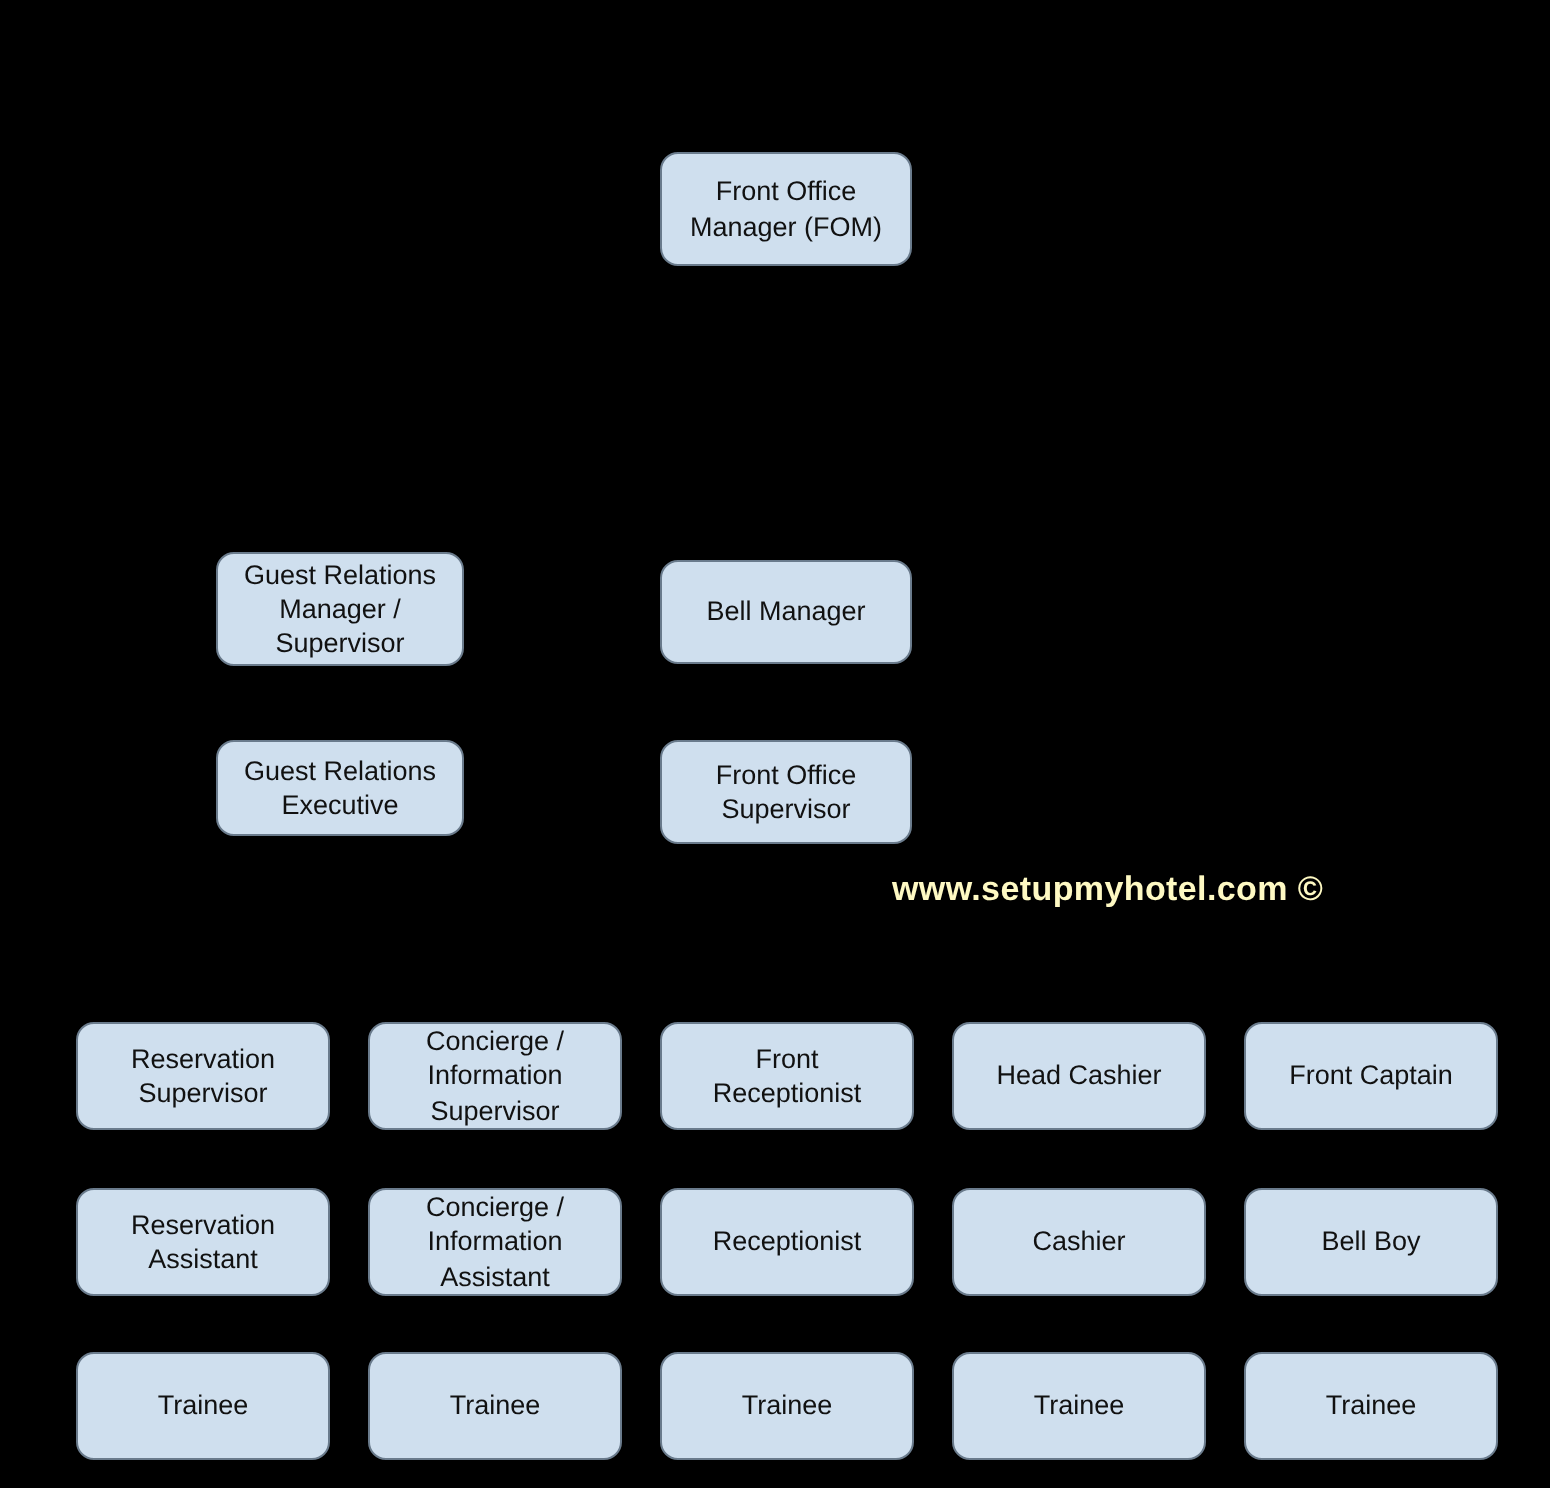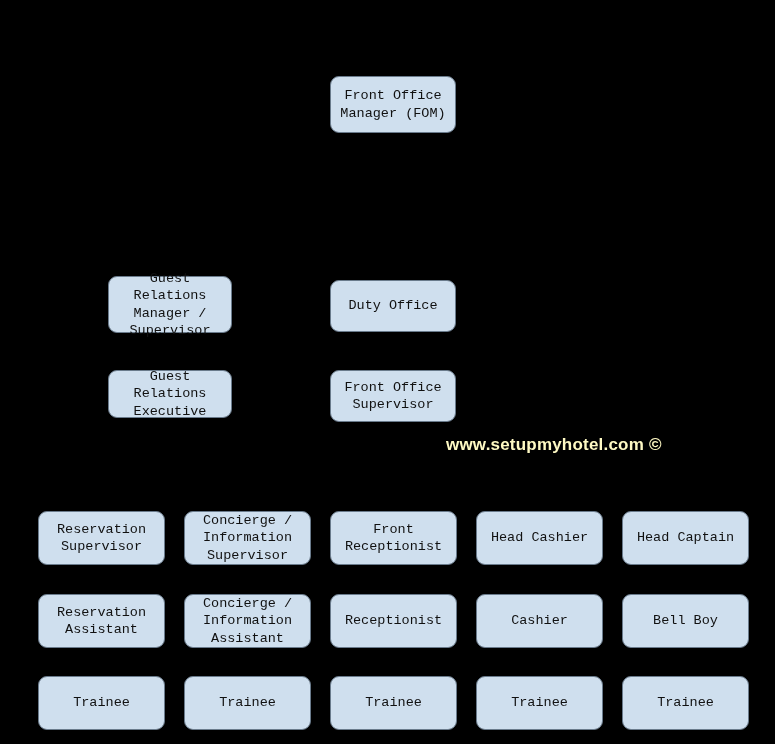--- a/index.html
+++ b/index.html
@@ -23,21 +23,21 @@
     border-radius: 9px;
     display: flex;
     align-items: center;
     justify-content: center;
     text-align: center;
     color: #111111;
     font-size: 13.5px;
     line-height: 1.28;
     padding: 2px 6px;
     white-space: pre-line;
-    font-family: Liberation Mono, monospace;
+    font-family: Liberation Sans, sans-serif;
   }
   .node-label {
     display: block;
     width: 100%;
     white-space: pre-line;
   }
   #watermark {
     position: absolute;
     left: 446px;
     top: 435px;
@@ -60,21 +60,21 @@
   </div>
 
 
   <div class="node" style="left:108px; top:276px; width:124px; height:57px;">
     <span class="node-label">Guest Relations
 Manager /
 Supervisor</span>
   </div>
 
   <div class="node" style="left:330px; top:280px; width:126px; height:52px;">
-    <span class="node-label">Duty Office</span>
+    <span class="node-label">Bell Manager</span>
   </div>
 
   <div class="node" style="left:108px; top:370px; width:124px; height:48px;">
     <span class="node-label">Guest Relations
 Executive</span>
   </div>
 
   <div class="node" style="left:330px; top:370px; width:126px; height:52px;">
     <span class="node-label">Front Office
 Supervisor</span>
@@ -92,21 +92,21 @@
 Supervisor</span>
   </div>
   <div class="node" style="left:330px; top:511px; width:127px; height:54px;">
     <span class="node-label">Front
 Receptionist</span>
   </div>
   <div class="node" style="left:476px; top:511px; width:127px; height:54px;">
     <span class="node-label">Head Cashier</span>
   </div>
   <div class="node" style="left:622px; top:511px; width:127px; height:54px;">
-    <span class="node-label">Head Captain</span>
+    <span class="node-label">Front Captain</span>
   </div>
 
   <div class="node" style="left:38px; top:594px; width:127px; height:54px;">
     <span class="node-label">Reservation
 Assistant</span>
   </div>
   <div class="node" style="left:184px; top:594px; width:127px; height:54px;">
     <span class="node-label">Concierge /
 Information
 Assistant</span>

